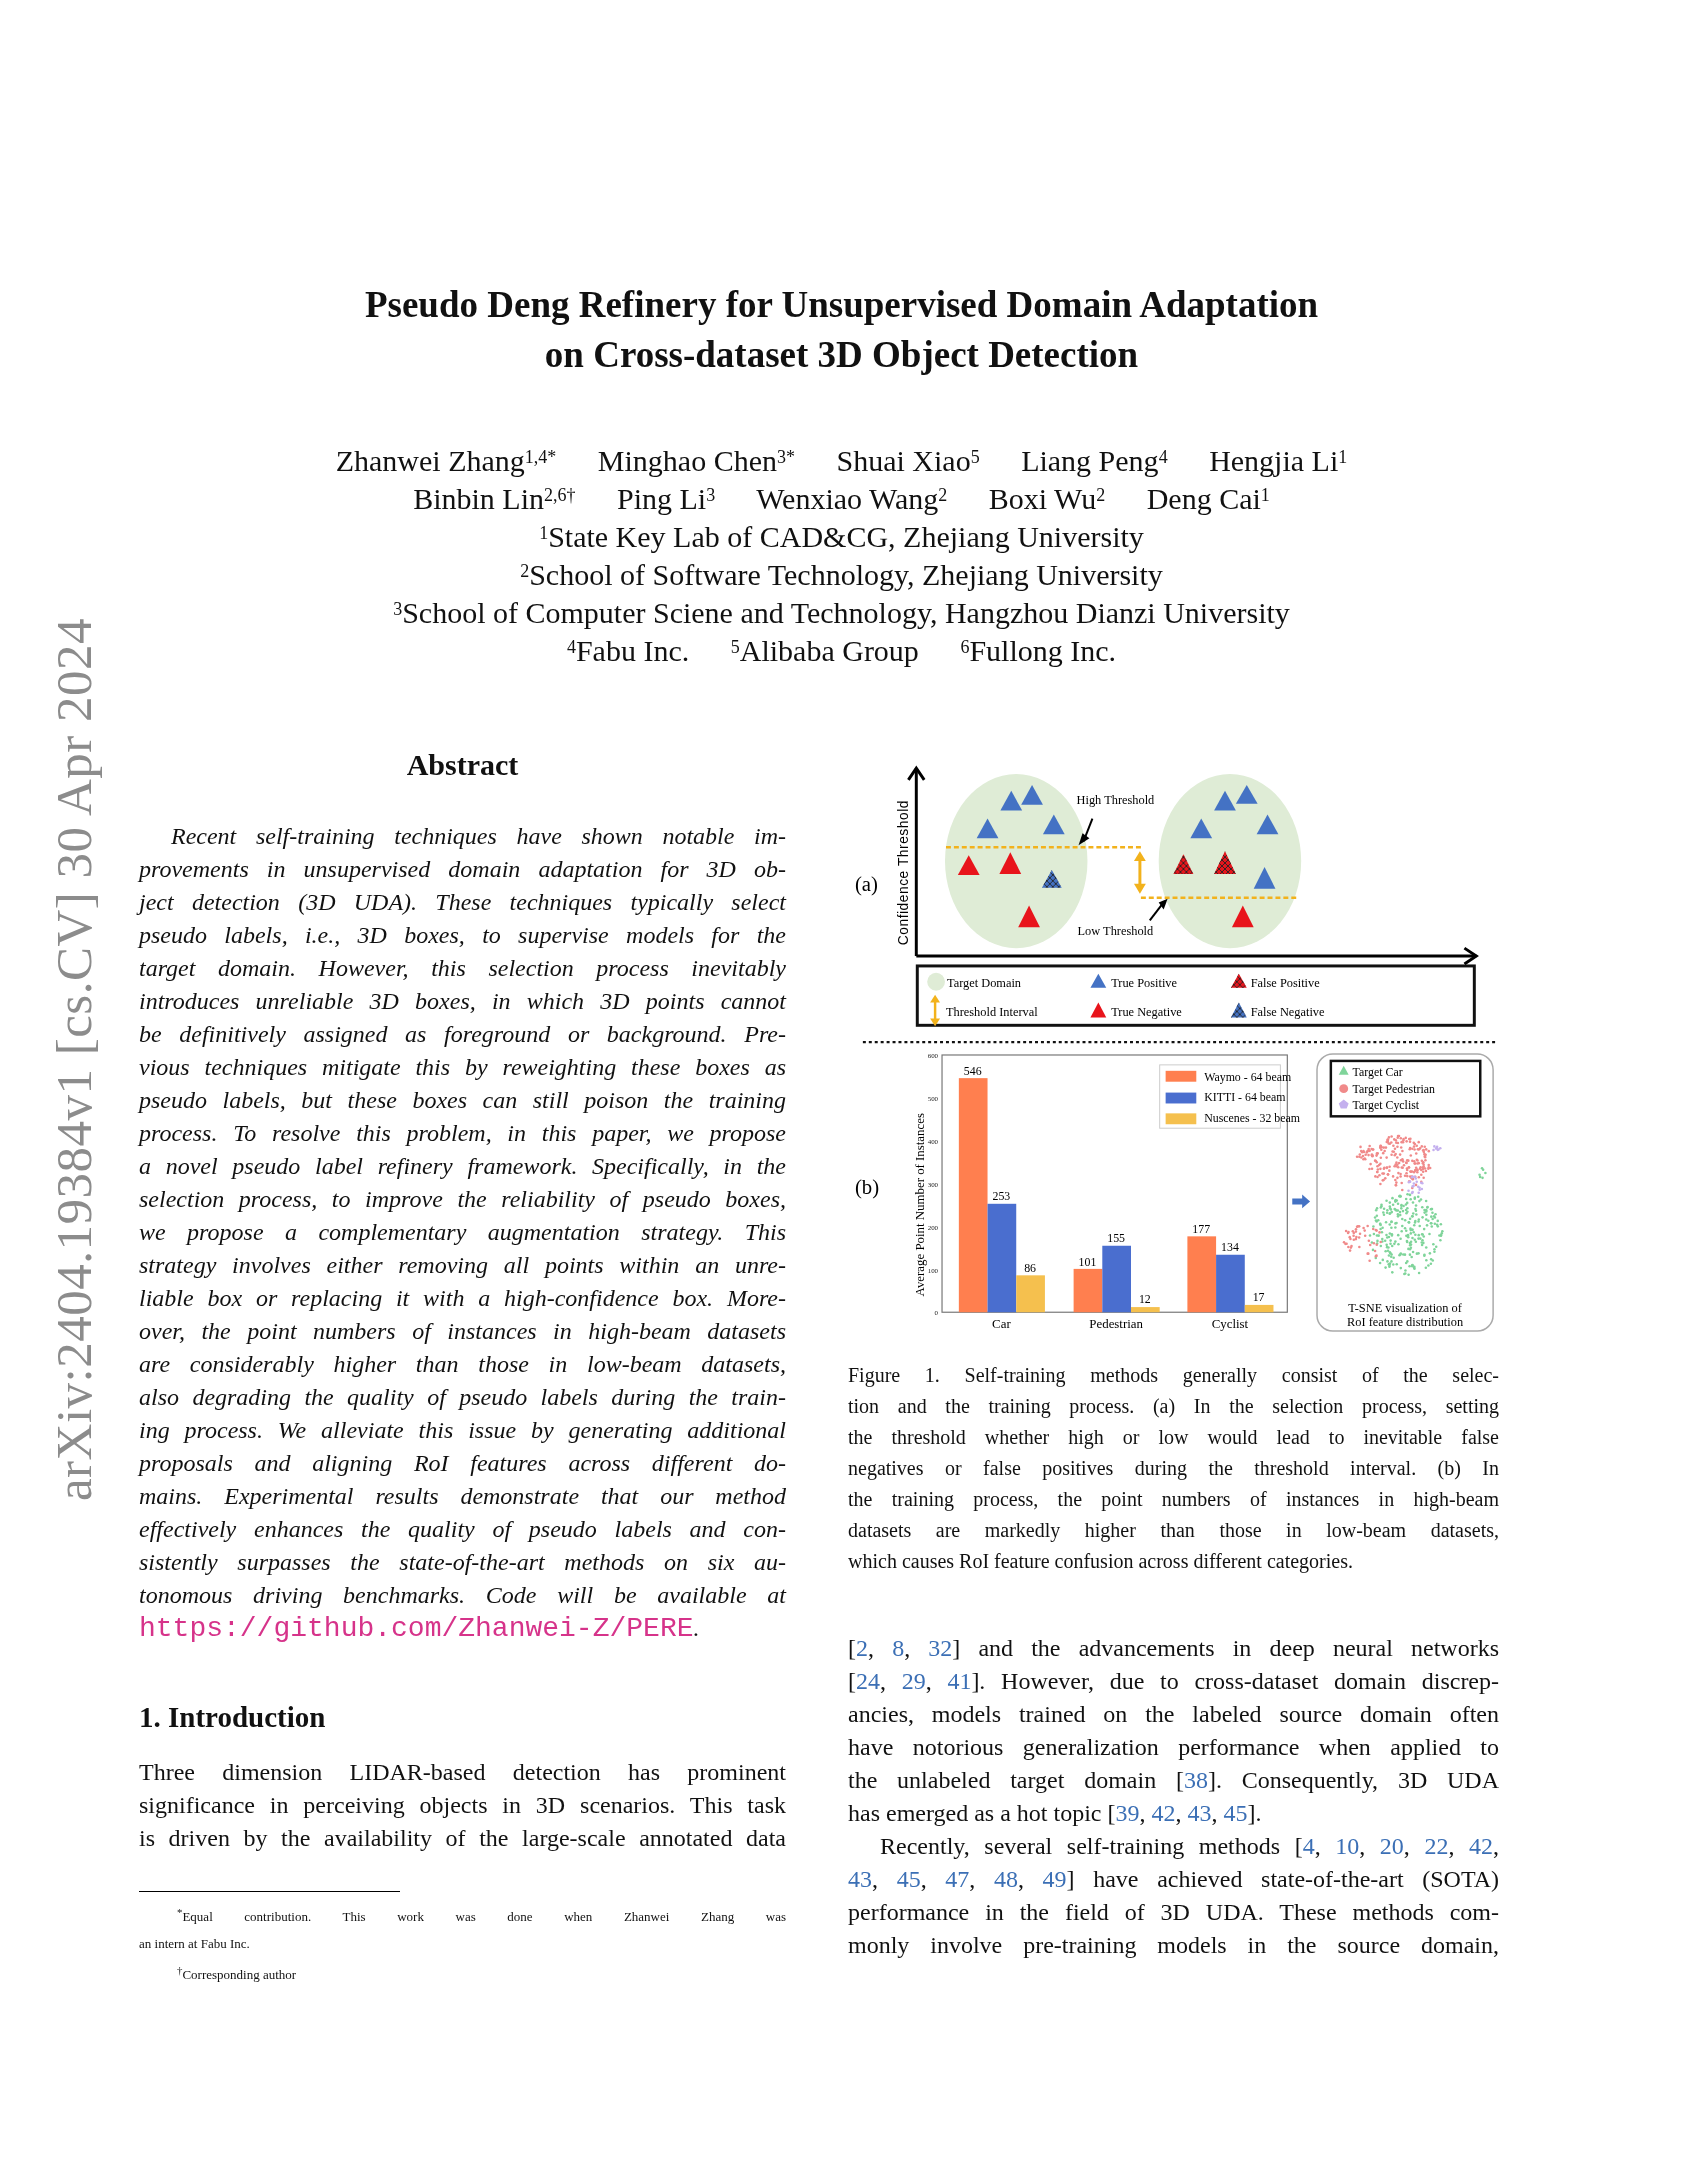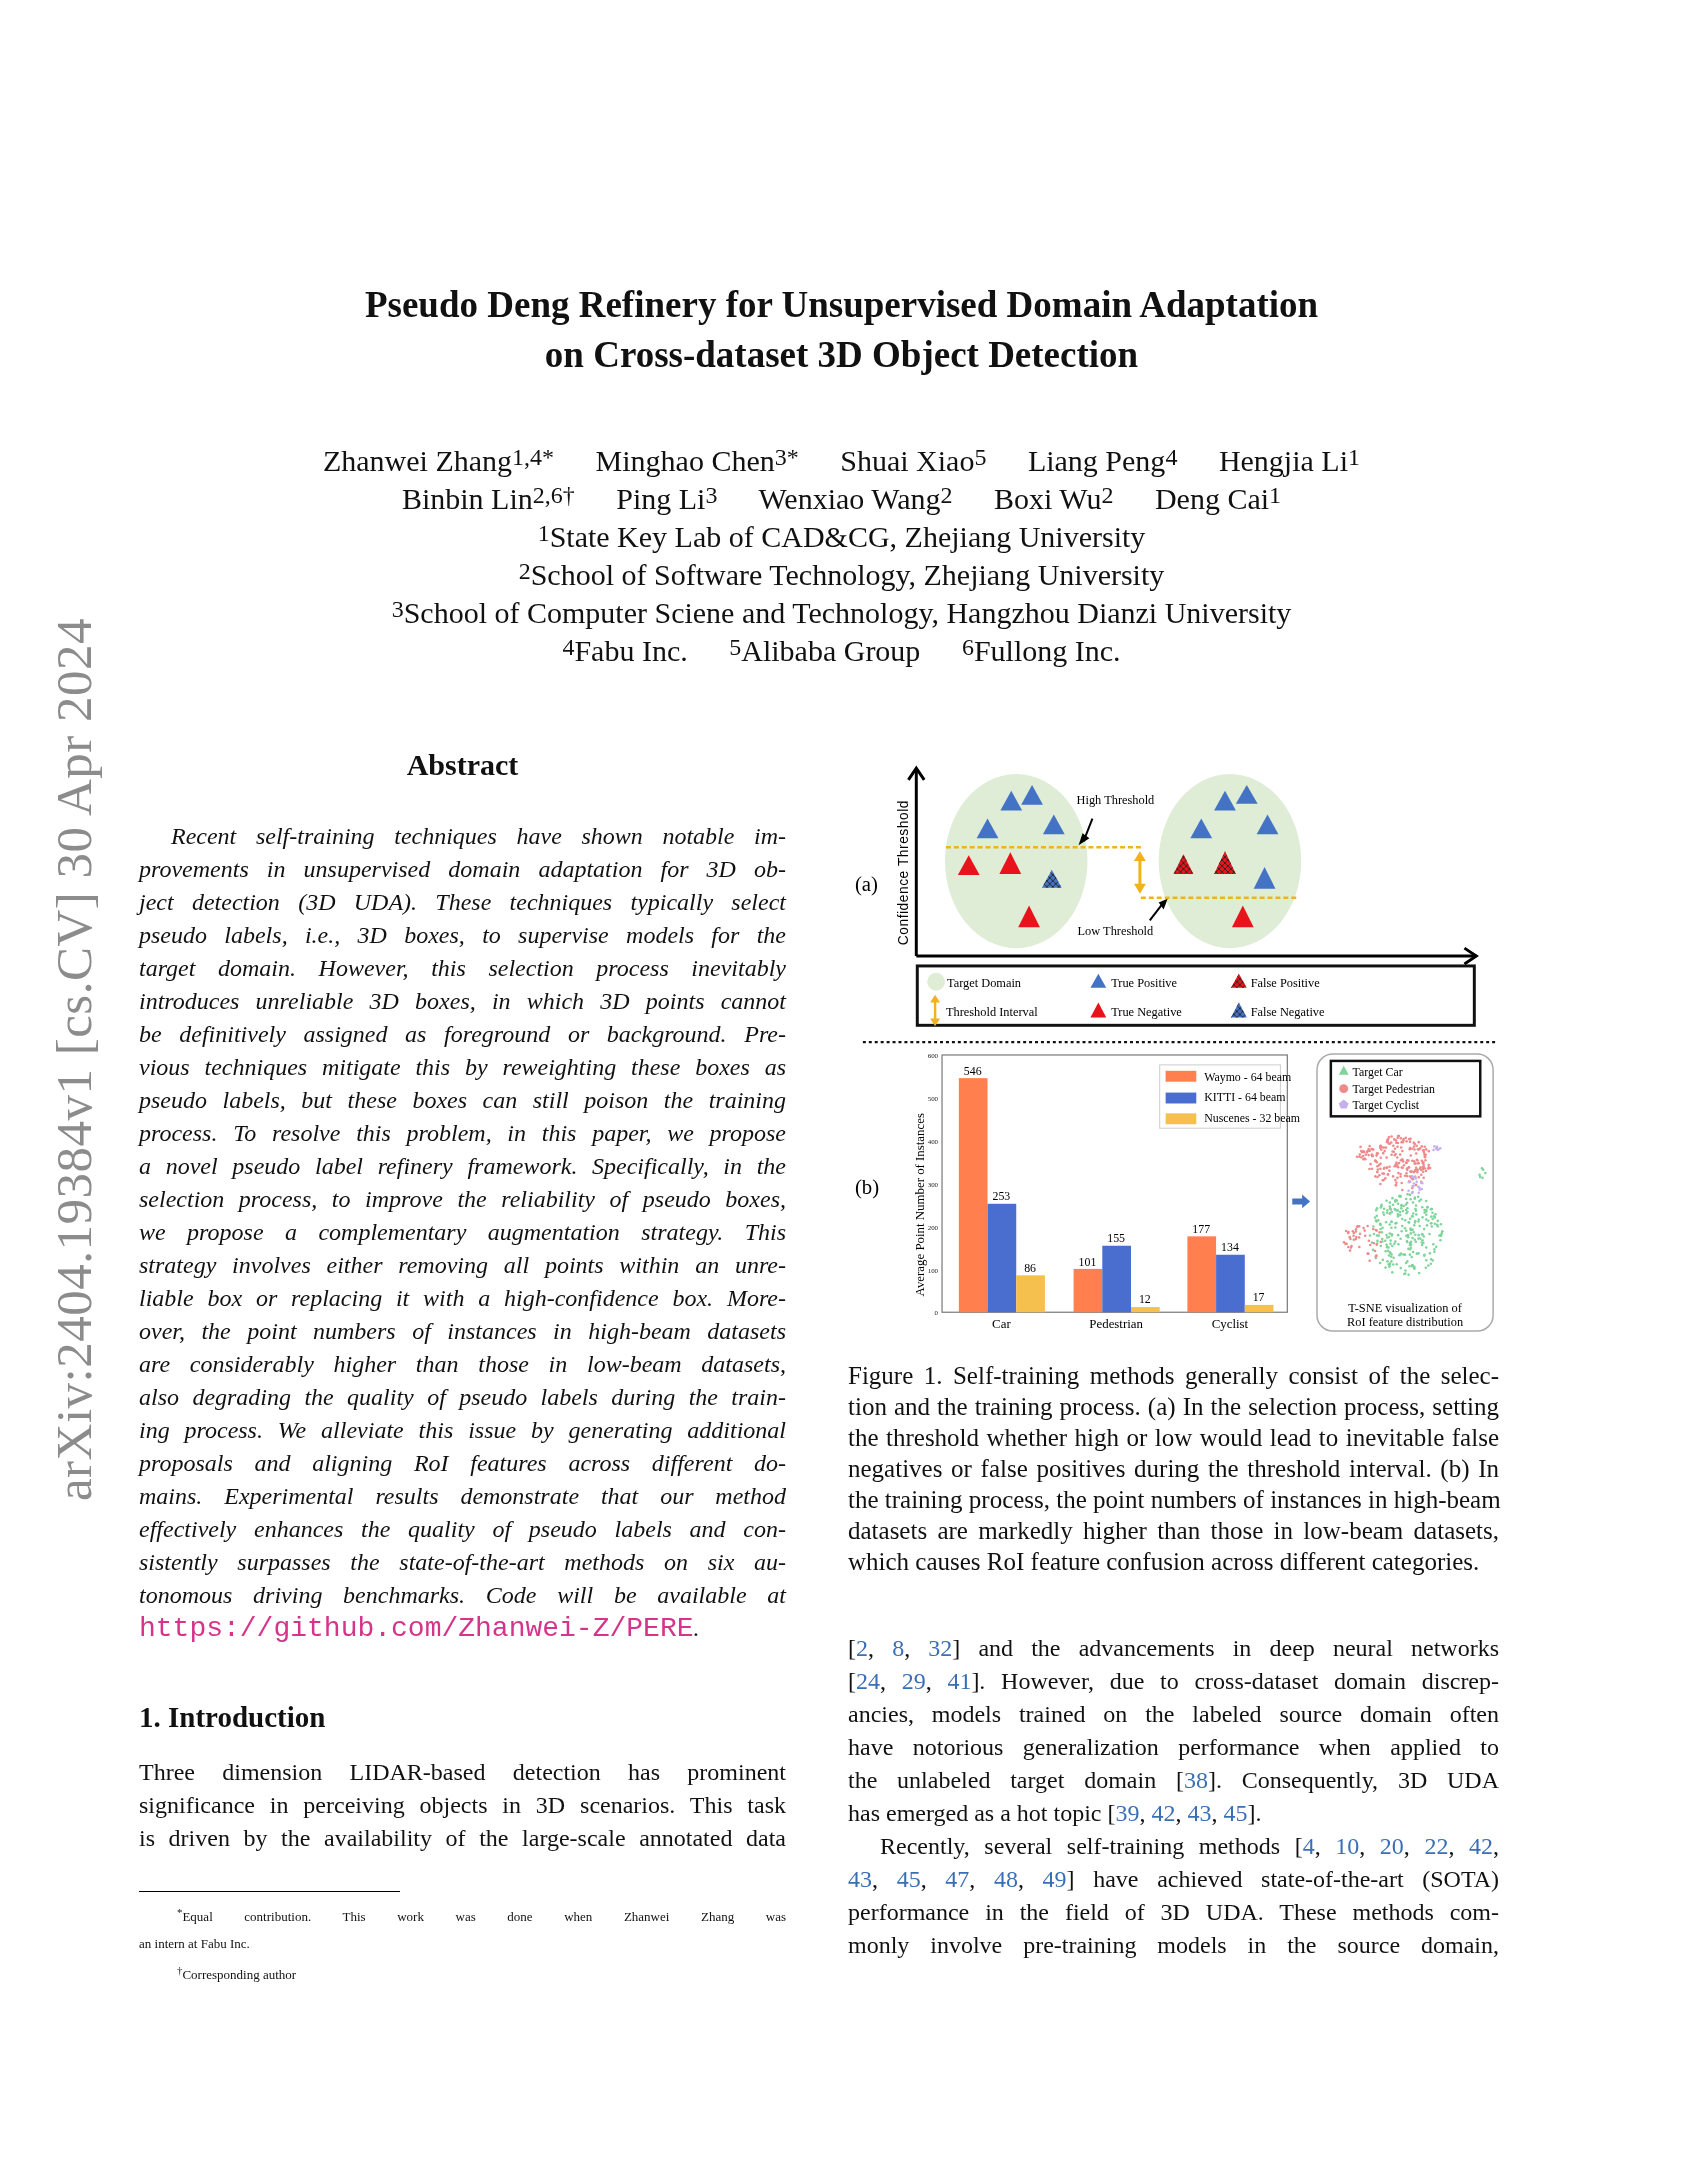--- a/index.html
+++ b/index.html
@@ -2,35 +2,35 @@
 <html><head>
 <meta charset="utf-8">
 <style>
   html, body { margin:0; padding:0; background:#ffffff; }
   body { width:1683px; height:2178px; position:relative; overflow:hidden;
          font-family:"Liberation Serif", "DejaVu Serif", serif; color:#111; }
   .abs { position:absolute; }
   .title { left:0; width:1683px; top:280px; text-align:center; font-weight:bold;
            font-size:37px; line-height:50px; }
   .authors { left:0; width:1683px; top:442px; text-align:center; font-size:30px; line-height:38px; }
-  .authors sup { font-size:24px; vertical-align:top; position:relative; top:-4px; }
+  .authors sup { font-size:18px; vertical-align:top; position:relative; top:-4px; }
   .authors .gap { display:inline-block; width:34px; }
   .arxiv { left:-416px; top:1025px; width:990px; height:69px; transform:rotate(-90deg);
            transform-origin:center; text-align:center; font-size:51px; color:#8c8c8c;
            font-family:"Liberation Serif", serif; letter-spacing:0.5px; white-space:nowrap; }
   .sec-head { font-weight:bold; font-size:29px; }
   .col { font-size:24px; line-height:33px; text-align:justify; }
   .abstract-text { left:139px; top:820px; width:647px; font-style:italic; }
   .abstract-text .ind { display:inline-block; width:32px; }
   .link-mono { font-family:"Liberation Mono", "DejaVu Sans Mono", monospace; color:#d6338a; font-style:normal; font-size:28px; }
   .intro-text { left:139px; top:1756px; width:647px; }
   .fn-rule { left:139px; top:1891px; width:261px; height:1px; background:#000; }
   .footnotes { left:139px; top:1899px; width:647px; font-size:13px; line-height:27px; text-align:justify; }
   .footnotes .ind { display:inline-block; width:38px; }
-  .caption { left:848px; top:1360px; width:651px; font-size:25px; line-height:31px; text-align:justify; }
+  .caption { left:848px; top:1360px; width:651px; font-size:20px; line-height:31px; text-align:justify; }
   .right-text { left:848px; top:1632px; width:651px; }
   .right-text .ind { display:inline-block; width:32px; }
   .cite { color:#3b6fb5; }
   .line { display:block; text-align-last:justify; white-space:nowrap; }
   .line.last { text-align-last:left; }
   
   .fig { left:851px; top:762px; width:653px; height:584px; }
 </style>
 </head>
 <body>

